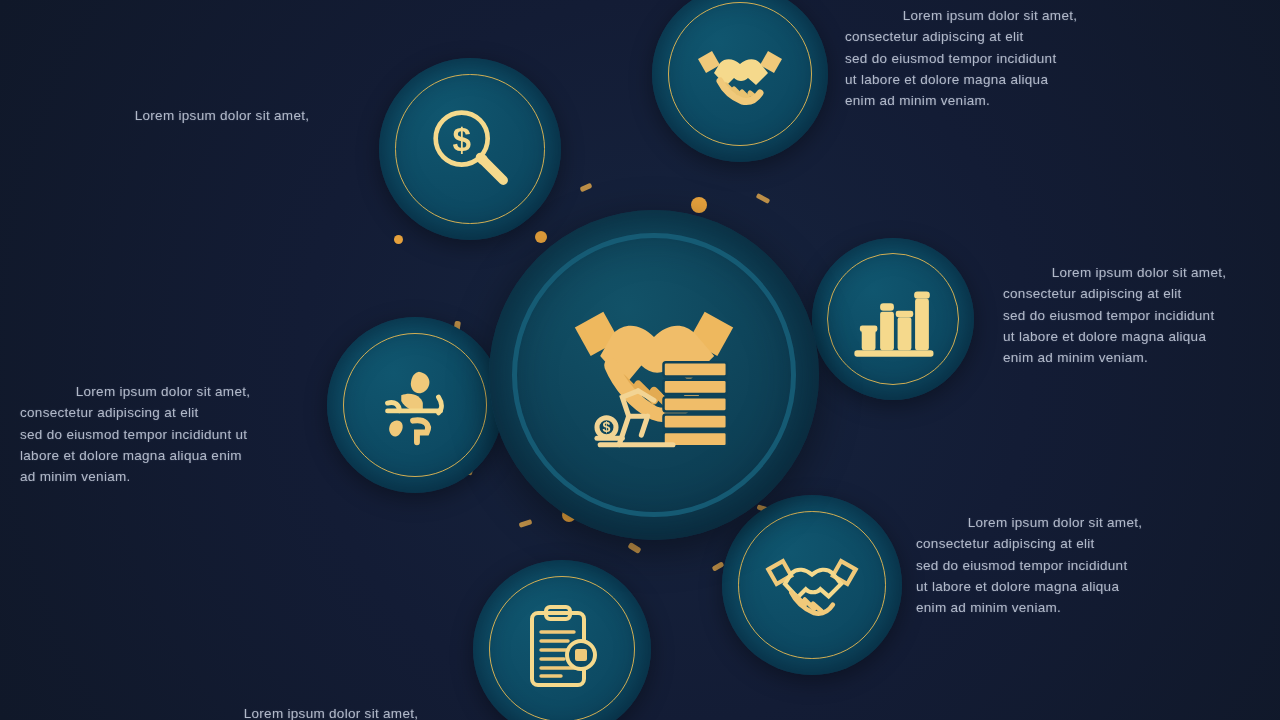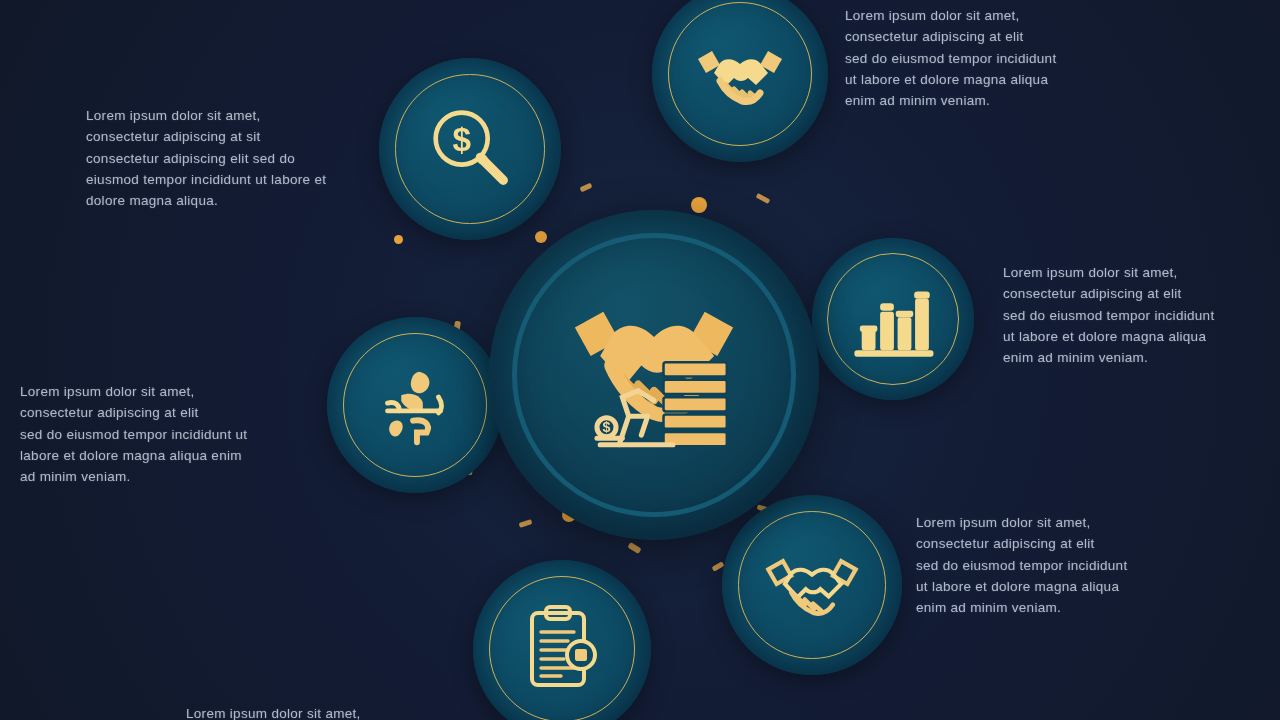--- a/index.html
+++ b/index.html
@@ -48,21 +48,21 @@
   .txt{
     position:absolute;
     color:#ccd3e2;
     font-size:13.5px;
     line-height:1.58;
     letter-spacing:.3px;
     filter:blur(.65px);
     opacity:.86;
     text-shadow:0 0 2px rgba(160,175,205,.35);
   }
-  .txt .lead{ display:block; }
+  .txt .lead{ display:block;text-align:center; }
 
   
   .dot{ position:absolute; border-radius:50%; background:#e8a33d; }
   .dash{
     position:absolute; border-radius:2px; background:#d9a24a; opacity:.85;
   }
 </style>
 </head>
 <body>
 
@@ -197,21 +197,20 @@
         <path d="M52 98 L56 86"></path>
         <circle cx="30" cy="93" r="6"></circle>
         <path d="M24 100 H40"></path>
       </g>
       <text x="30" y="96" font-family="'Liberation Sans',sans-serif" font-size="9" font-weight="bold" fill="#f2d494" text-anchor="middle">$</text>
     </svg>
   </div>
 
   <div class="txt" style="left:86px;top:105px;width:272px;">
     <span class="lead">Lorem ipsum dolor sit amet,</span>
-    <span>consectetur adipiscing at sit<br>consectetur adipiscing elit sed do<br>eiusmod tempor incididunt ut labore et<br>dolore magna aliqua.</span>
   </div>
 
   <div class="txt" style="left:845px;top:5px;width:290px;">
     <span class="lead">Lorem ipsum dolor sit amet,</span>
     <span>consectetur adipiscing at elit<br>sed do eiusmod tempor incididunt<br>ut labore et dolore magna aliqua<br>enim ad minim veniam.</span>
   </div>
 
   <div class="txt" style="left:1003px;top:262px;width:272px;">
     <span class="lead">Lorem ipsum dolor sit amet,</span>
     <span>consectetur adipiscing at elit<br>sed do eiusmod tempor incididunt<br>ut labore et dolore magna aliqua<br>enim ad minim veniam.</span>

